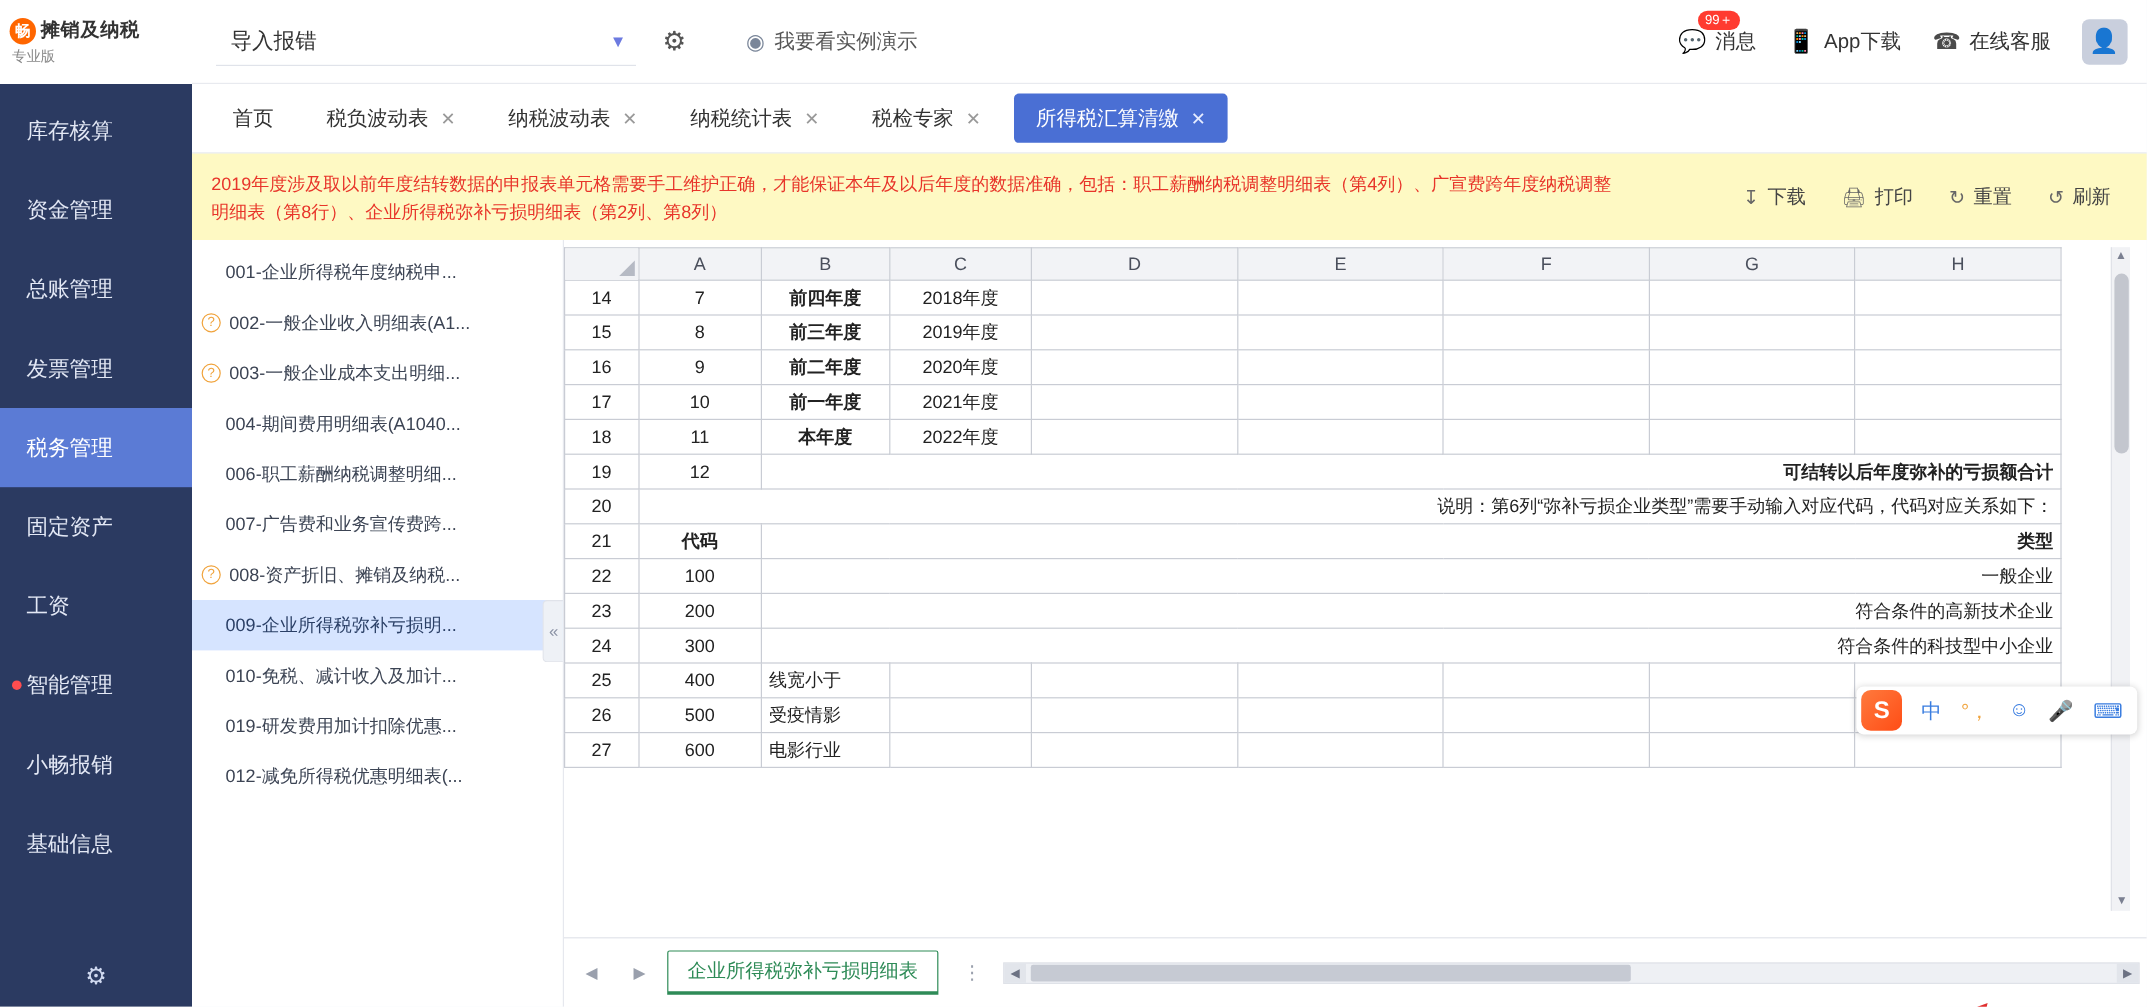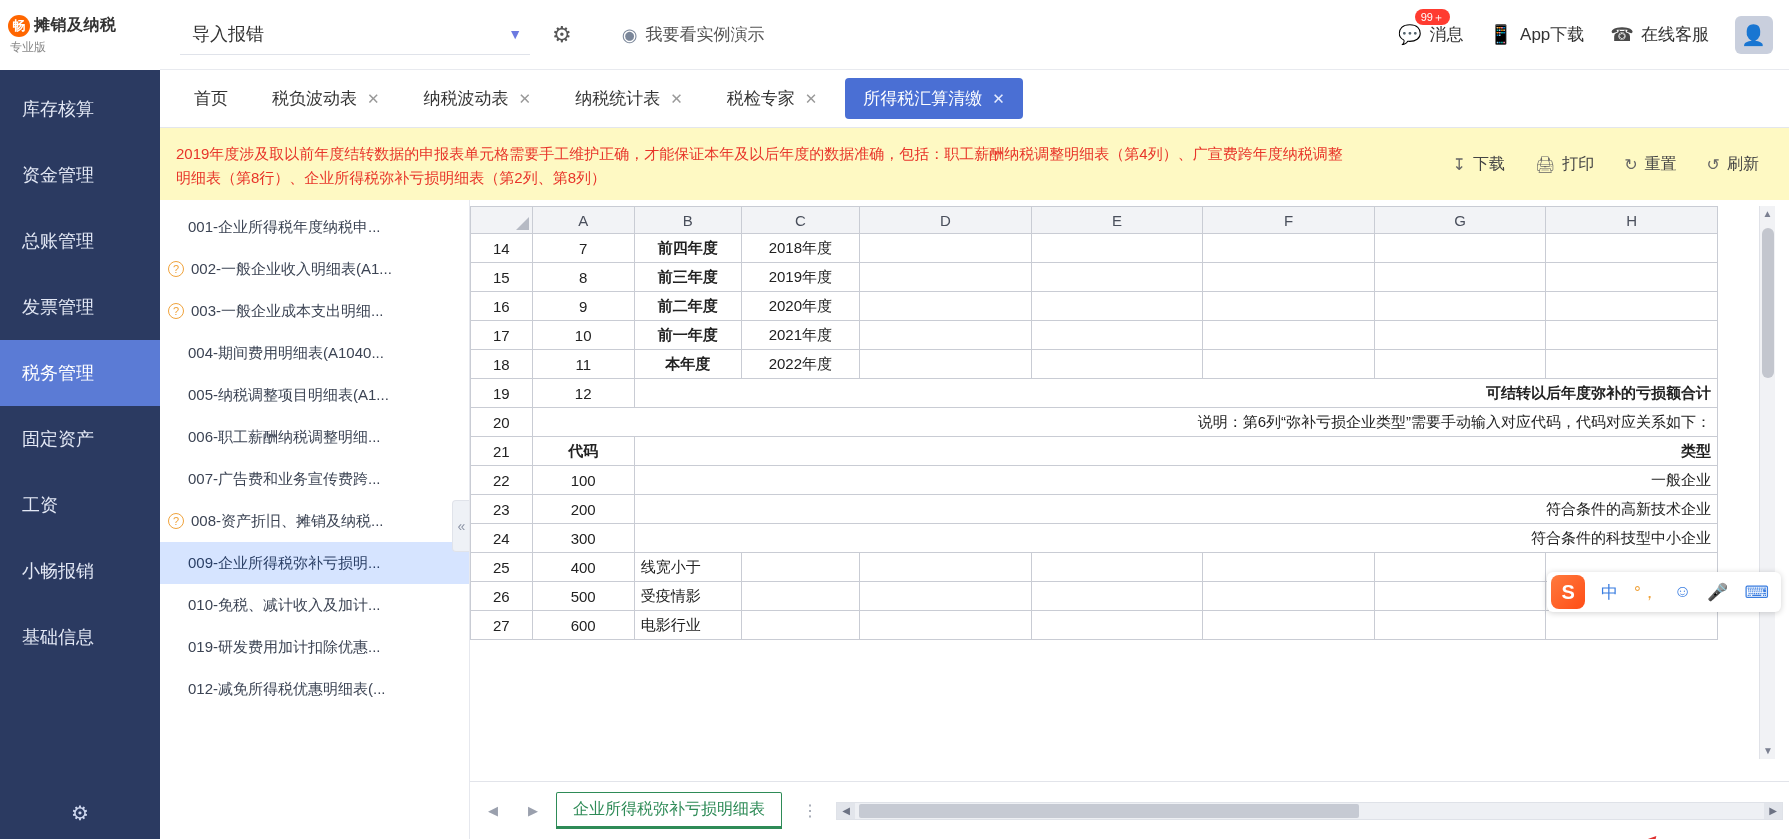--- a/index.html
+++ b/index.html
@@ -310,20 +310,24 @@
       <div class="nav-item active">
           <span>税务管理</span>
         </div>
       <div class="nav-item">
           <span>固定资产</span>
         </div>
       <div class="nav-item">
           <span>工资</span>
         </div>
       <div class="nav-item">
+        <span class="nav-dot"></span>
+        <span>智能管理</span>
+      </div>
+      <div class="nav-item">
           <span>小畅报销</span>
         </div>
       <div class="nav-item">
           <span>基础信息</span>
         </div>
     </div>
     <div class="nav-bottom">⚙</div>
   </div>
 
   <div class="main">
@@ -414,23 +418,20 @@
         <div class="list-item">
             <span class="q">?</span>
             <span class="li-text">002-一般企业收入明细表(A1...</span>
           </div>
         <div class="list-item">
             <span class="q">?</span>
             <span class="li-text">003-一般企业成本支出明细...</span>
           </div>
         <div class="list-item">
             <span class="li-text">004-期间费用明细表(A1040...</span>
-          </div>
-        <div class="list-item">
-            <span class="li-text">005-纳税调整项目明细表(A1...</span>
           </div>
         <div class="list-item">
             <span class="li-text">006-职工薪酬纳税调整明细...</span>
           </div>
         <div class="list-item">
             <span class="li-text">007-广告费和业务宣传费跨...</span>
           </div>
         <div class="list-item">
             <span class="q">?</span>
             <span class="li-text">008-资产折旧、摊销及纳税...</span>

